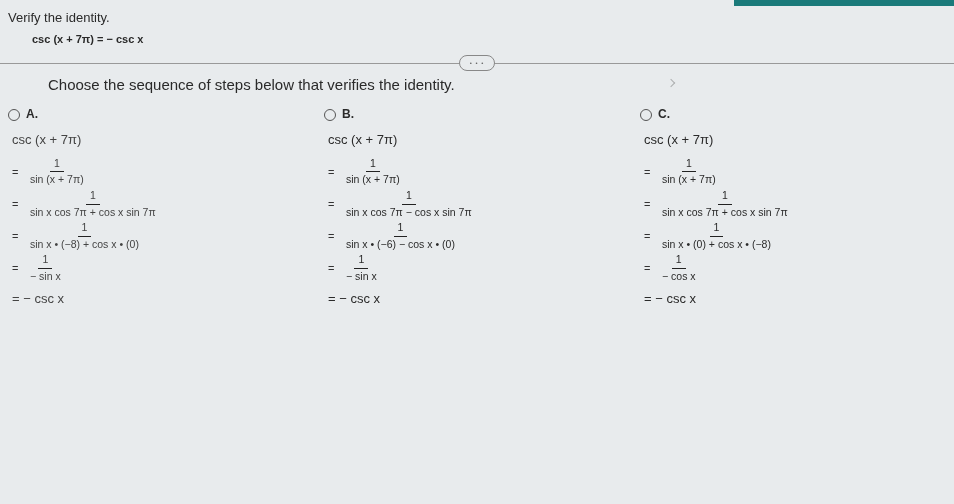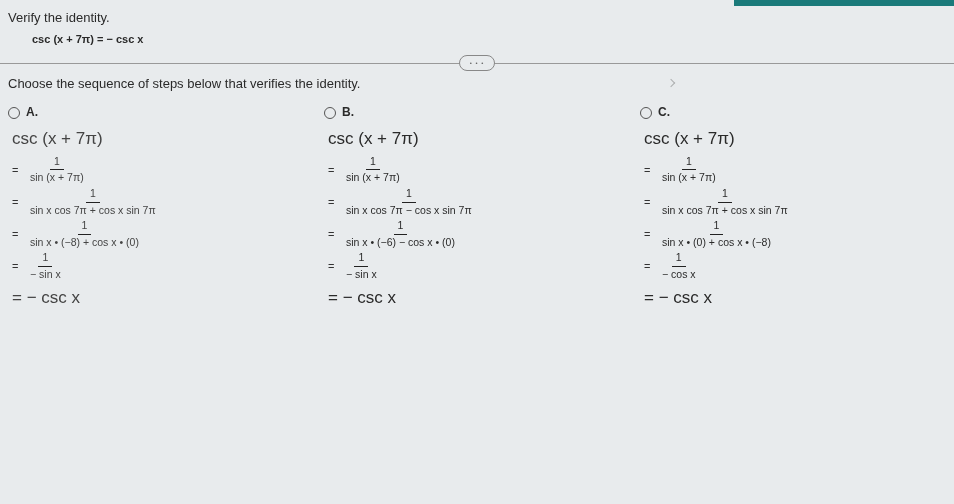--- a/index.html
+++ b/index.html
@@ -3,33 +3,33 @@
 <meta charset="utf-8">
 <style>
 * { box-sizing: border-box; margin: 0; padding: 0; }
 body { font-family: Arial, sans-serif; background: #e8ebed; width: 954px; height: 504px; overflow: hidden; position: relative; }
 .teal-bar { position: absolute; top: 0; right: 0; width: 220px; height: 6px; background: #1a7a7a; }
 .content { padding: 10px 8px; color: #2a2a2a; }
 .prompt { font-size: 13px; margin-bottom: 8px; }
 .identity { margin: 0 0 18px 24px; font-size: 11px; font-weight: bold; }
 .hr { height: 1px; background: #999; margin: 0 -18px 12px -18px; position: relative; }
 .pill { position: absolute; top: -8px; left: 50%; transform: translateX(-50%); width: 36px; height: 16px; border: 1px solid #888; border-radius: 10px; background: #e8ebed; display: flex; align-items: center; justify-content: center; font-size: 6px; letter-spacing: 1px; color: #666; }
-.choose { font-size: 13px; margin-bottom: 14px; }
+.choose { font-size: 15px; margin-bottom: 14px; margin-left: 40px; }
 .options { display: flex; gap: 10px; }
 .opt { flex: 1; font-size: 11px; line-height: 1.3; }
 .opt-head { display: flex; align-items: center; gap: 6px; margin-bottom: 4px; }
 .radio { width: 12px; height: 12px; border: 1.5px solid #555; border-radius: 50%; flex-shrink: 0; }
 .opt-label { font-weight: bold; font-size: 12px; }
 .steps { margin-left: 4px; }
 .row { display: flex; align-items: center; margin-bottom: 2px; min-height: 28px; }
 .eq { width: 14px; font-size: 11px; color: #333; }
 .frac { display: inline-flex; flex-direction: column; align-items: center; font-size: 10.5px; }
 .frac .num { border-bottom: 1px solid #222; padding: 0 4px 1px 4px; }
 .frac .den { padding: 1px 4px 0 4px; }
-.plain { font-size: 17px; }
+.plain { font-size: 13px; }
 .opt-a .steps { color: #444; }
 .tick { position: absolute; top: 80px; right: 280px; width: 6px; height: 6px; border-top: 1px solid #555; border-right: 1px solid #555; transform: rotate(45deg); opacity: 0.4; }
 </style>
 </head>
 <body>
 
 <div class="teal-bar"></div>
 <div class="tick"></div>
 
 <div class="content">

